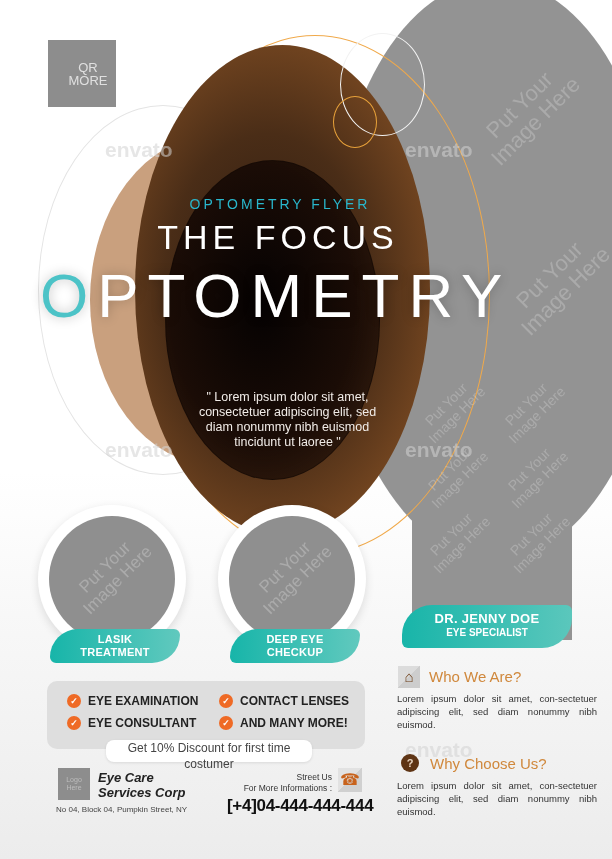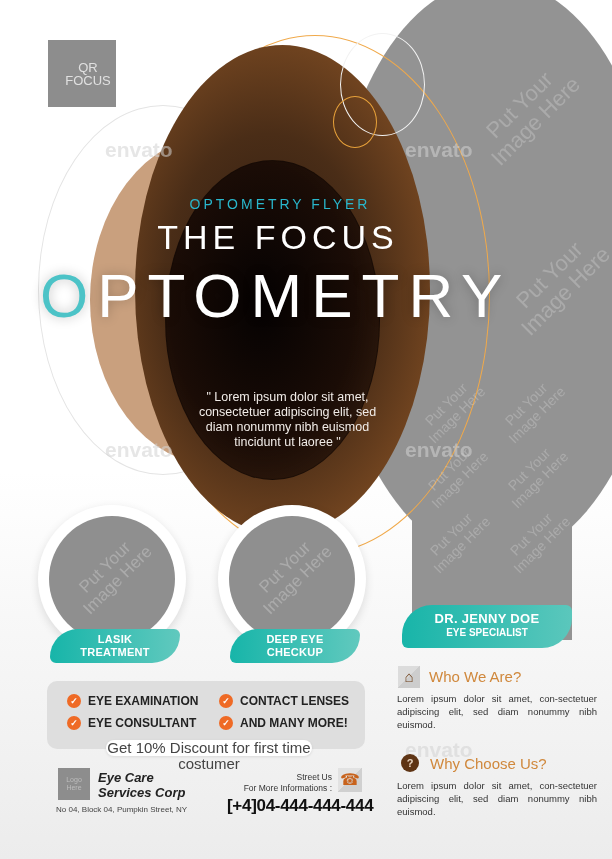--- a/index.html
+++ b/index.html
@@ -47,21 +47,21 @@
 
   .doc-tag { left: 402px; top: 605px; width: 170px; height: 43px; border-radius: 30px 6px 30px 6px; background: linear-gradient(90deg, #18b5a9, #5bc7bc);
     color: #fff; text-align: center; padding-top: 6px; }
   .doc-tag .n { font-size: 13px; font-weight: bold; letter-spacing: 0.3px; }
   .doc-tag .r { font-size: 10px; font-weight: bold; margin-top: 1px; }
 
   
   .features { left: 47px; top: 681px; width: 318px; height: 68px; border-radius: 10px; background: #dedede; }
   .feat { position: absolute; display: flex; align-items: center; font-size: 12px; font-weight: bold; color: #222; white-space: nowrap; }
   .check { width: 14px; height: 14px; border-radius: 50%; background: #ef6a25; color: #fff; font-size: 9px; line-height: 14px; text-align: center; margin-right: 7px; }
-  .discount { left: 106px; top: 740px; width: 206px; height: 16px; border-radius: 8px; background: #fff; font-size: 15px; color: #444; text-align: center; line-height: 16px; box-shadow: 0 1px 3px rgba(0,0,0,0.1); }
+  .discount { left: 106px; top: 740px; width: 206px; height: 22px; border-radius: 8px; background: #fff; font-size: 12px; color: #444; text-align: center; line-height: 16px; box-shadow: 0 1px 3px rgba(0,0,0,0.1); }
 
   
   .logo { left: 58px; top: 768px; width: 32px; height: 32px; background: #8d8d8d; color: #bdbdbd; font-size: 7px; line-height: 8px; text-align: center; padding-top: 8px; }
   .corp { left: 98px; top: 770px; font-size: 13px; font-weight: bold; color: #222; line-height: 15px; font-style: italic; }
   .addr { left: 56px; top: 805px; font-size: 8px; color: #444; }
   .contact { left: 236px; top: 772px; width: 96px; text-align: right; font-size: 8.5px; color: #333; line-height: 11px; }
   .phone-icon { left: 338px; top: 768px; width: 24px; height: 24px; background: linear-gradient(135deg, #e2e2e2 50%, #d0d0d0 50%); color: #c8621b; font-size: 16px; text-align: center; line-height: 24px; }
   .phone { left: 227px; top: 796px; font-size: 17px; font-weight: bold; color: #111; letter-spacing: -0.3px; }
 
   
@@ -96,21 +96,21 @@
   <div class="abs watermark small" style="left:500px; top:525px;"><span>Put Your</span><br><span>Image Here</span></div>
 
   <div class="abs envato" style="left:105px; top:138px;">envato</div>
   <div class="abs envato" style="left:405px; top:138px;">envato</div>
   <div class="abs envato" style="left:105px; top:438px;">envato</div>
   <div class="abs envato" style="left:405px; top:438px;">envato</div>
   <div class="abs envato" style="left:405px; top:738px;">envato</div>
 
   <div class="abs qr">
     <div>QR</div>
-    <div>FOCUS</div>
+    <div>MORE</div>
   </div>
 
   <div class="abs title1">THE FOCUS</div>
   <div class="abs subtitle">OPTOMETRY FLYER</div>
   <div class="abs title2"><span class="first">O</span><span>PTOMETRY</span></div>
 
 
   <div class="abs quote">
     <div>" Lorem ipsum dolor sit amet,</div>
     <div>consectetuer adipiscing elit, sed</div>

